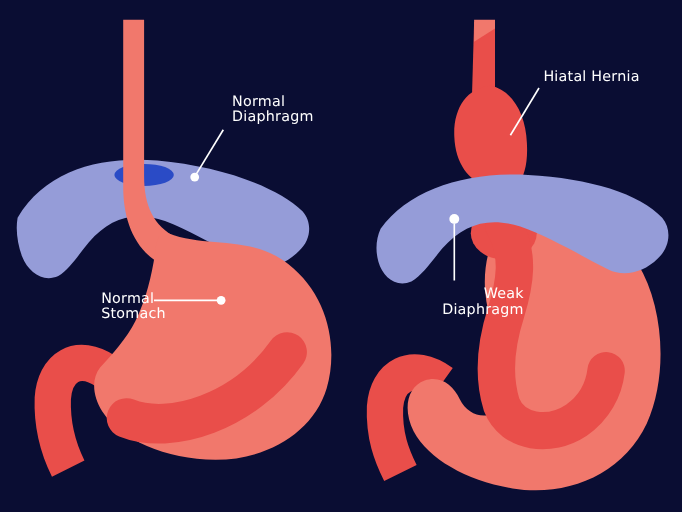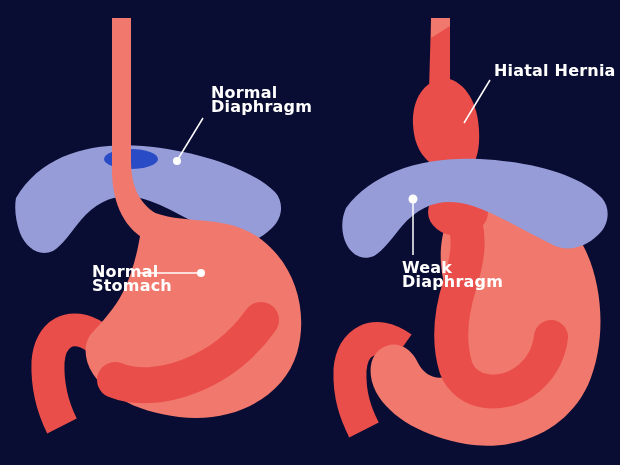--- a/index.html
+++ b/index.html
@@ -15,30 +15,30 @@
     background: #0A0D33; 
   }
   #art {
     position: absolute;
     left: 0;
     top: 0;
   }
   .label {
     position: absolute;
     color: #FFFFFF;
-    font-size: 16px;
+    font-size: 13px;
     line-height: 14px;
     letter-spacing: 0.2px;
     white-space: pre-line;
-    font-weight: 700;
+    font-weight: 400;
   }
   .label.ld { left: 211px; top: 86px; }
   .label.ls { left: 92px;  top: 265px; }
   .label.hh { left: 494px; top: 64px; }
-  .label.wd { left: 402px; top: 261px; }
+  .label.wd { left: 402px; top: 261px; text-align: right; }
 </style>
 </head>
 <body>
 
 <div id="stage" style="background: rgb(10, 13, 51);">
 
   <svg id="art" width="620" height="465" viewBox="0 0 620 465">
 
     <g>
 

